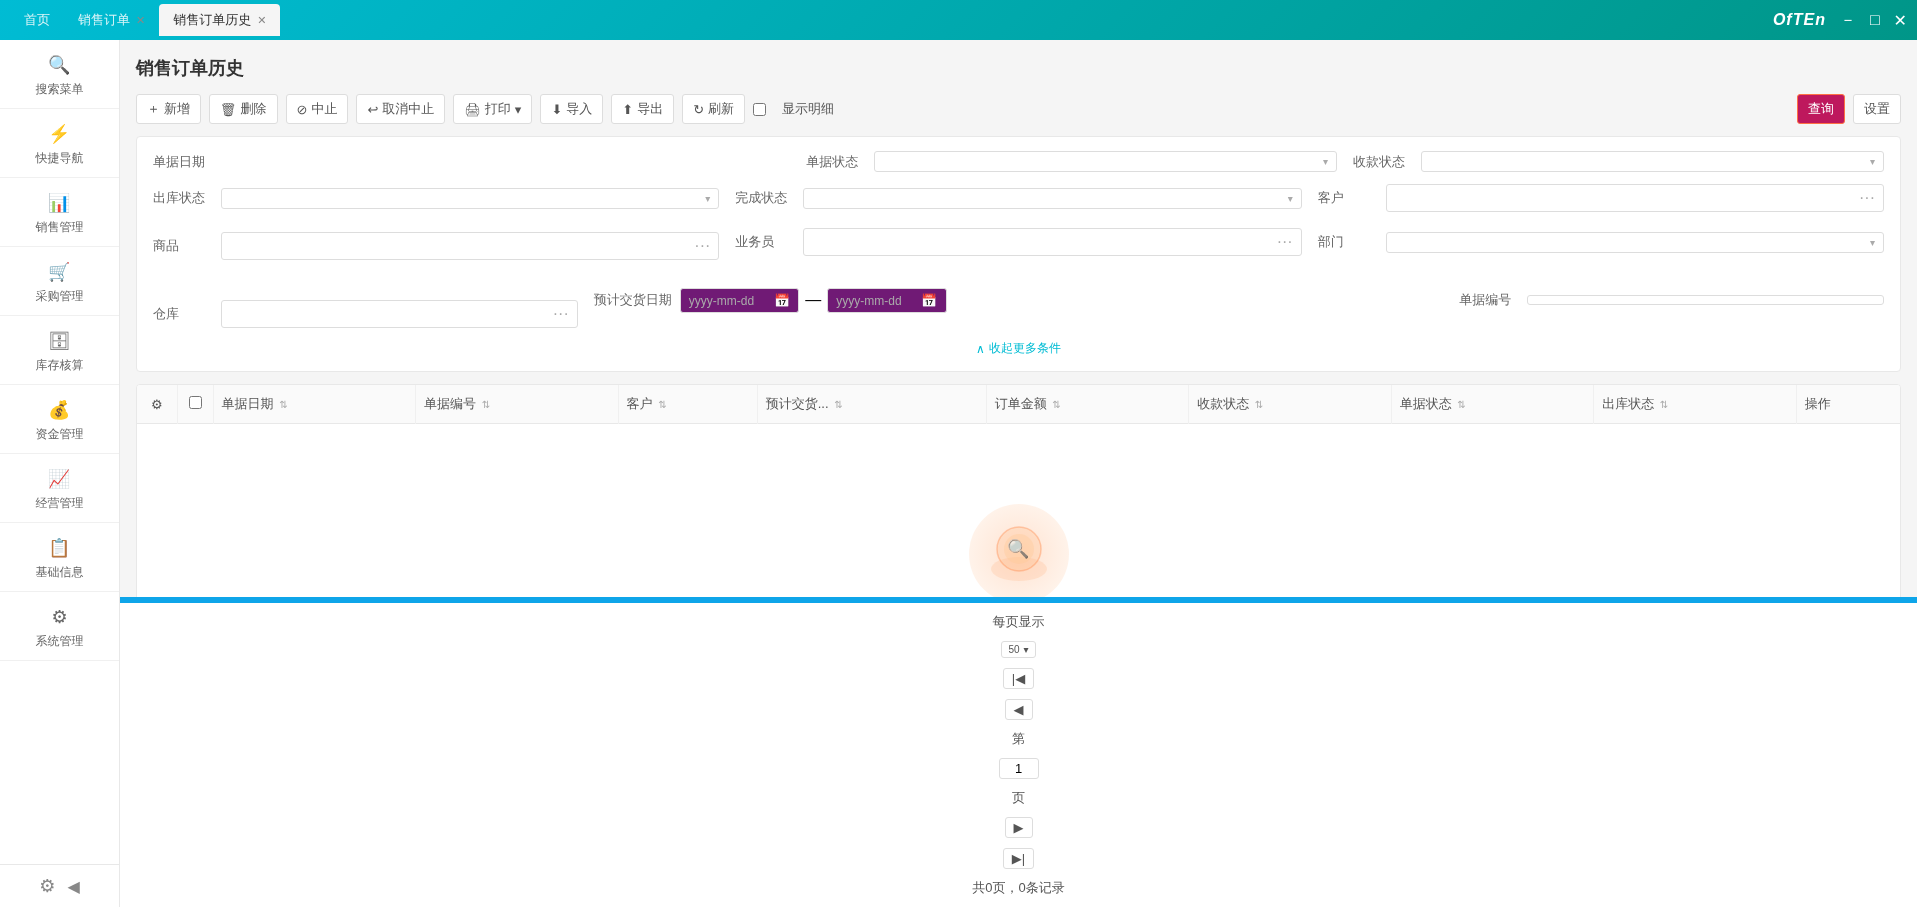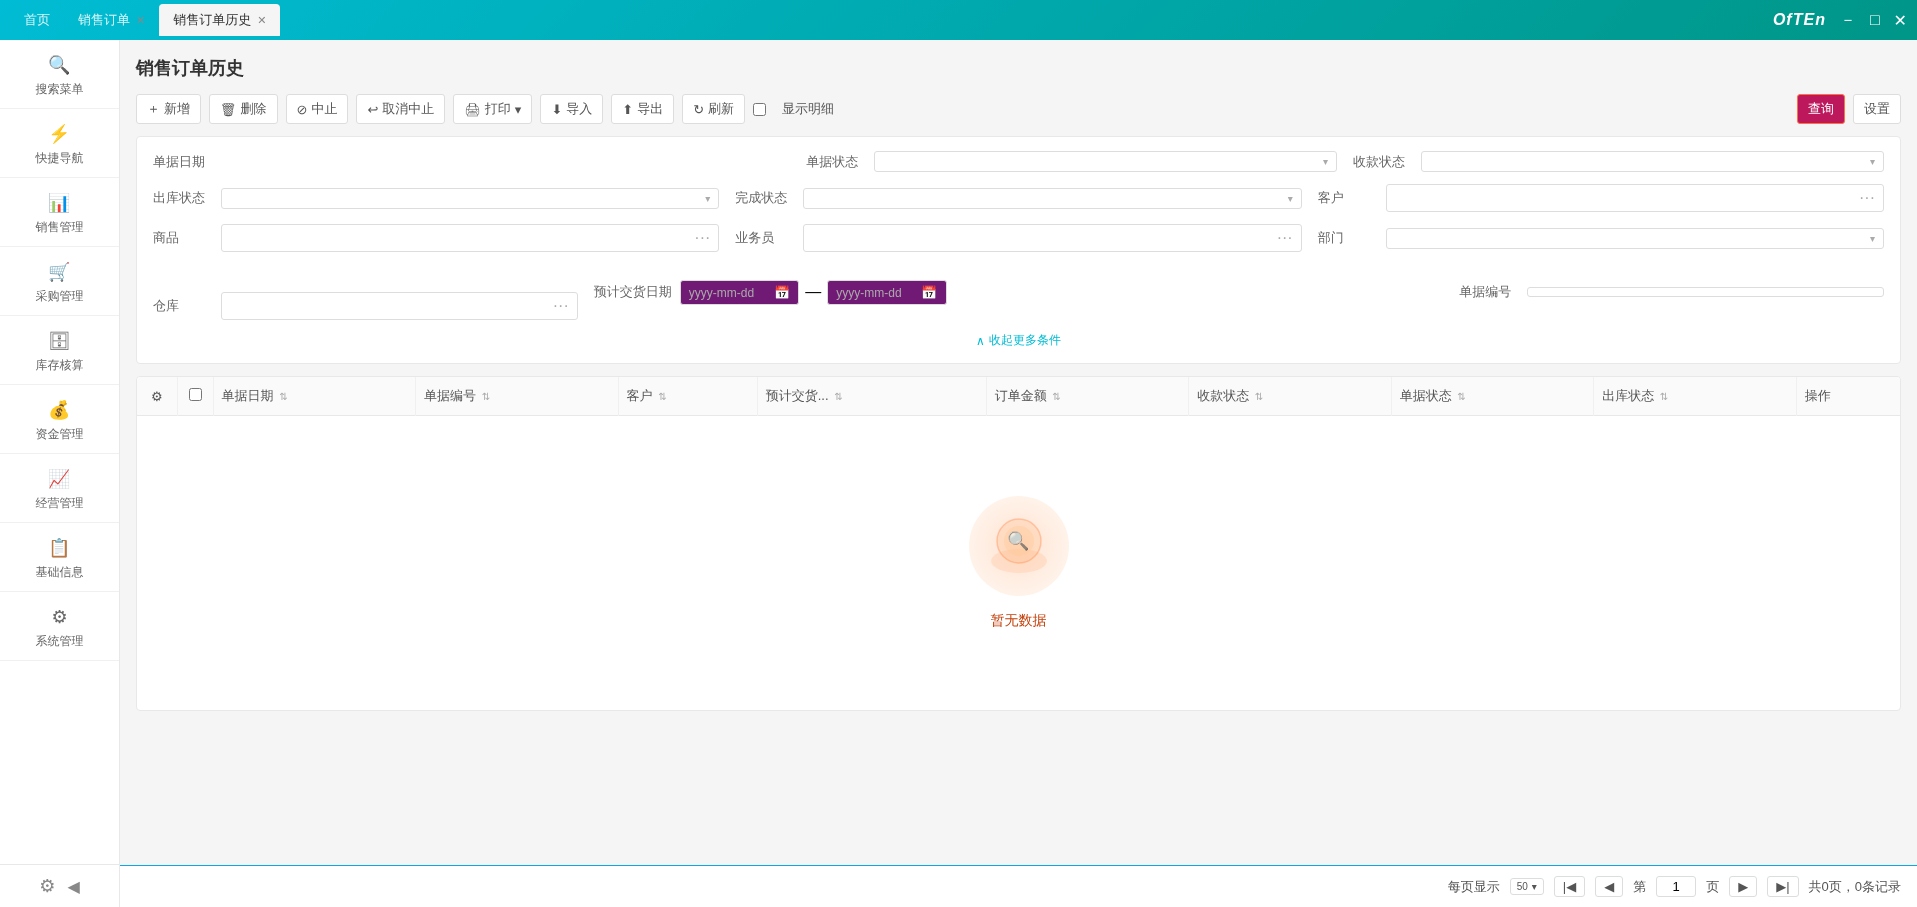--- a/index.html
+++ b/index.html
@@ -190,27 +190,28 @@
       background: radial-gradient(circle, rgba(255,160,100,0.3), rgba(255,200,150,0.1));
       border-radius: 50%;
       display: flex; align-items: center; justify-content: center;
       font-size: 48px;
       margin-bottom: 16px;
     }
     .empty-text { font-size: 14px; color: #c2410c; }
 
     
     .pagination-bar {
-      display: flex; align-items: center; justify-content: flex-end;
+      display: flex; align-items: center; justify-content: center;
       padding: 10px 16px;
       background: white;
-      border-top: 1px solid #0ea5e9;
+      border-top: 6px solid #0ea5e9;
       font-size: 13px; color: #555;
       gap: 10px;
       flex-shrink: 0;
+      flex-direction: column;
     }
     .per-page-select {
       border: 1px solid #ddd; border-radius: 3px; padding: 2px 6px; font-size: 10px; color: #555;
       display: flex; align-items: center; gap: 4px; cursor: pointer;
     }
     .page-nav-btn {
       border: 1px solid #ddd; background: white; padding: 2px 8px;
       border-radius: 3px; cursor: pointer; font-size: 13px; color: #555;
     }
     .page-input { border: 1px solid #ddd; border-radius: 3px; padding: 2px 6px; width: 40px; text-align: center; font-size: 13px; }
@@ -375,21 +376,21 @@
           <div style="display:flex; align-items:center; gap:8px; flex:1;">
             <span class="filter-label">客户</span>
             <div class="filter-input-ellipsis">
               <span></span>
               <span class="ellipsis">···</span>
             </div>
           </div>
         </div>
 
         <div class="filter-row">
-          <div style="display:flex; align-items:center; gap:8px; flex:1;">
+          <div style="display:flex; align-items:center; gap:8px; flex:1;margin-top:8px;">
             <span class="filter-label">商品</span>
             <div class="filter-input-ellipsis">
               <span></span>
               <span class="ellipsis">···</span>
             </div>
           </div>
           <div style="display:flex; align-items:center; gap:8px; flex:1;">
             <span class="filter-label">业务员</span>
             <div class="filter-input-ellipsis">
               <span></span>

